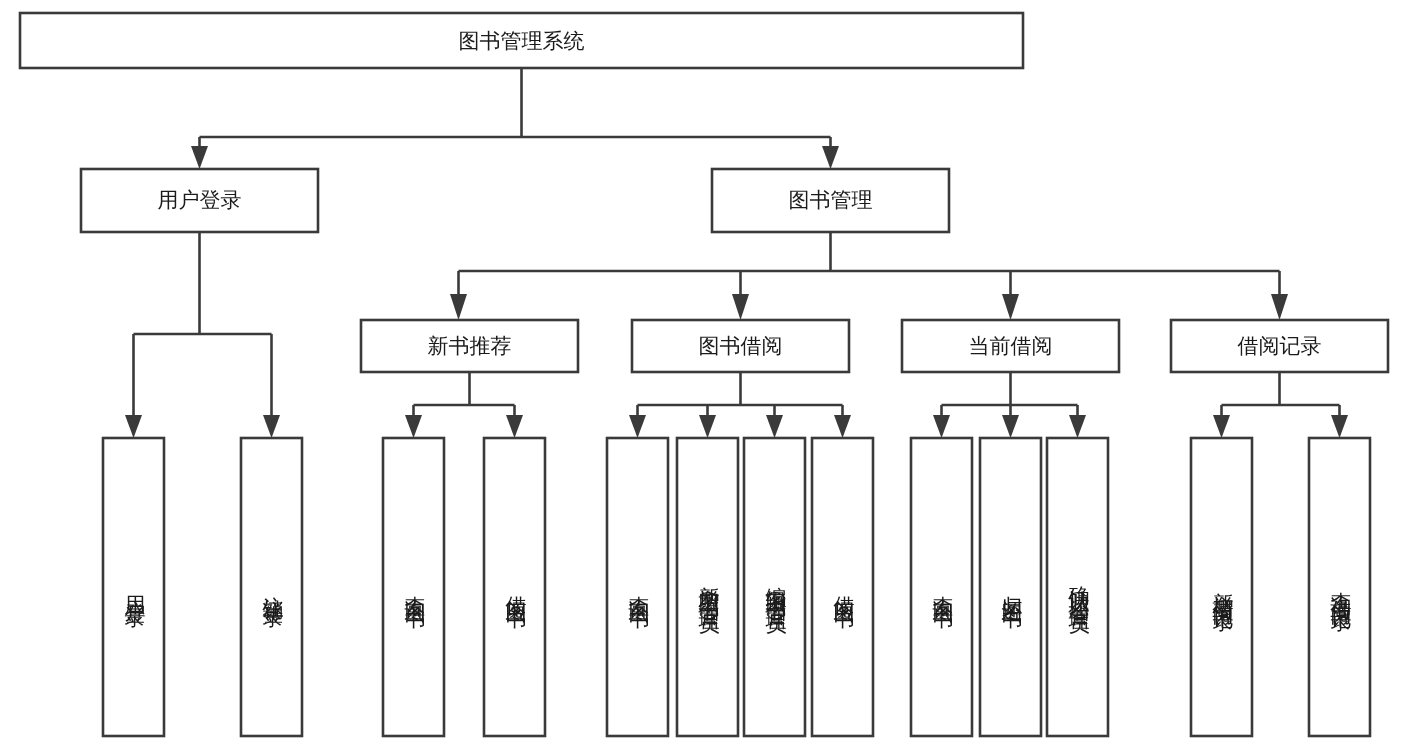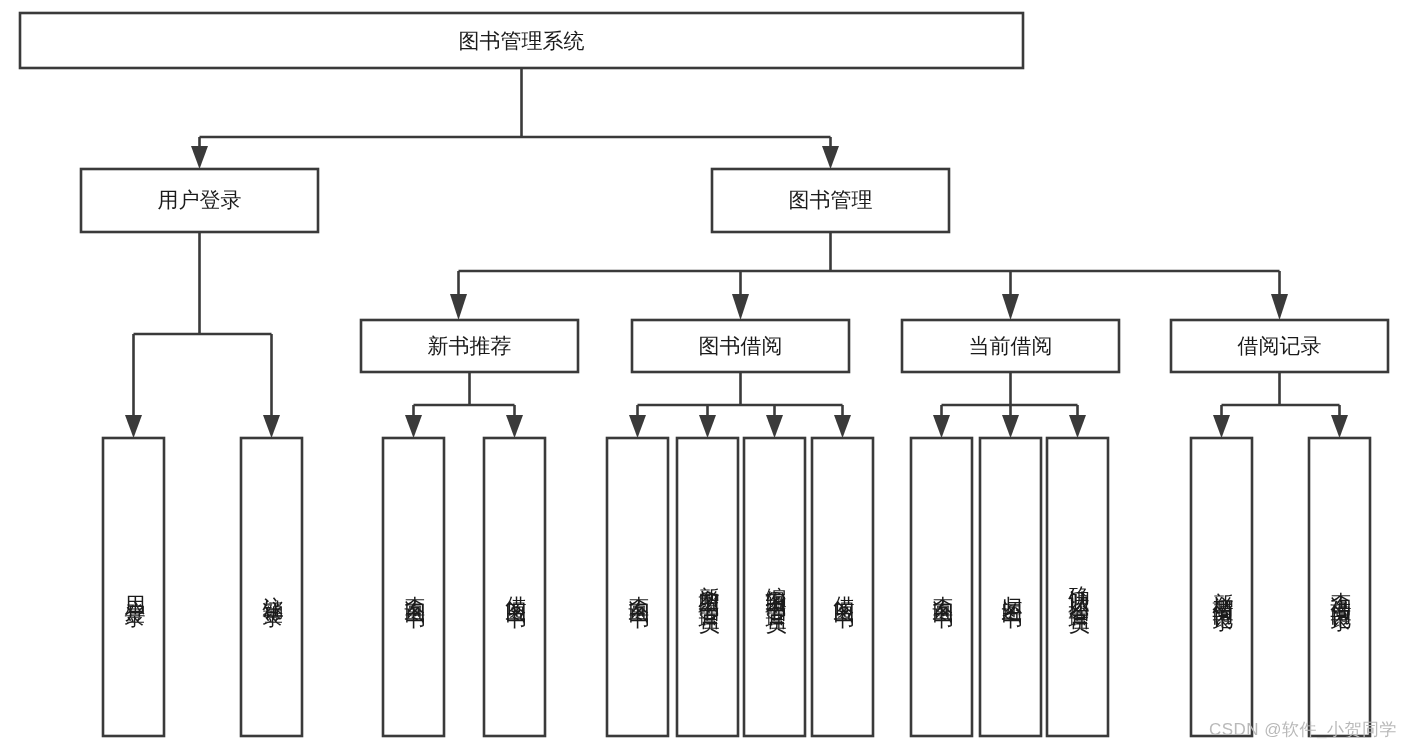--- a/index.html
+++ b/index.html
@@ -221,15 +221,14 @@
       <rect class="node-box" x="1191" y="438" width="61" height="298"></rect>
       <text class="node-label-v" x="1221.5" y="587" writing-mode="tb" glyph-orientation-vertical="0" letter-spacing="4">新增借阅记录</text>
     </g>
     <g>
       <rect class="node-box" x="1309" y="438" width="61" height="298"></rect>
       <text class="node-label-v" x="1339.5" y="587" writing-mode="tb" glyph-orientation-vertical="0" letter-spacing="4">查询借阅记录</text>
     </g>
 
   </svg>
 
-  <div class="watermark-text">CSDN @软件_小贺同学</div>
 
 </div>
 
 </body></html>

